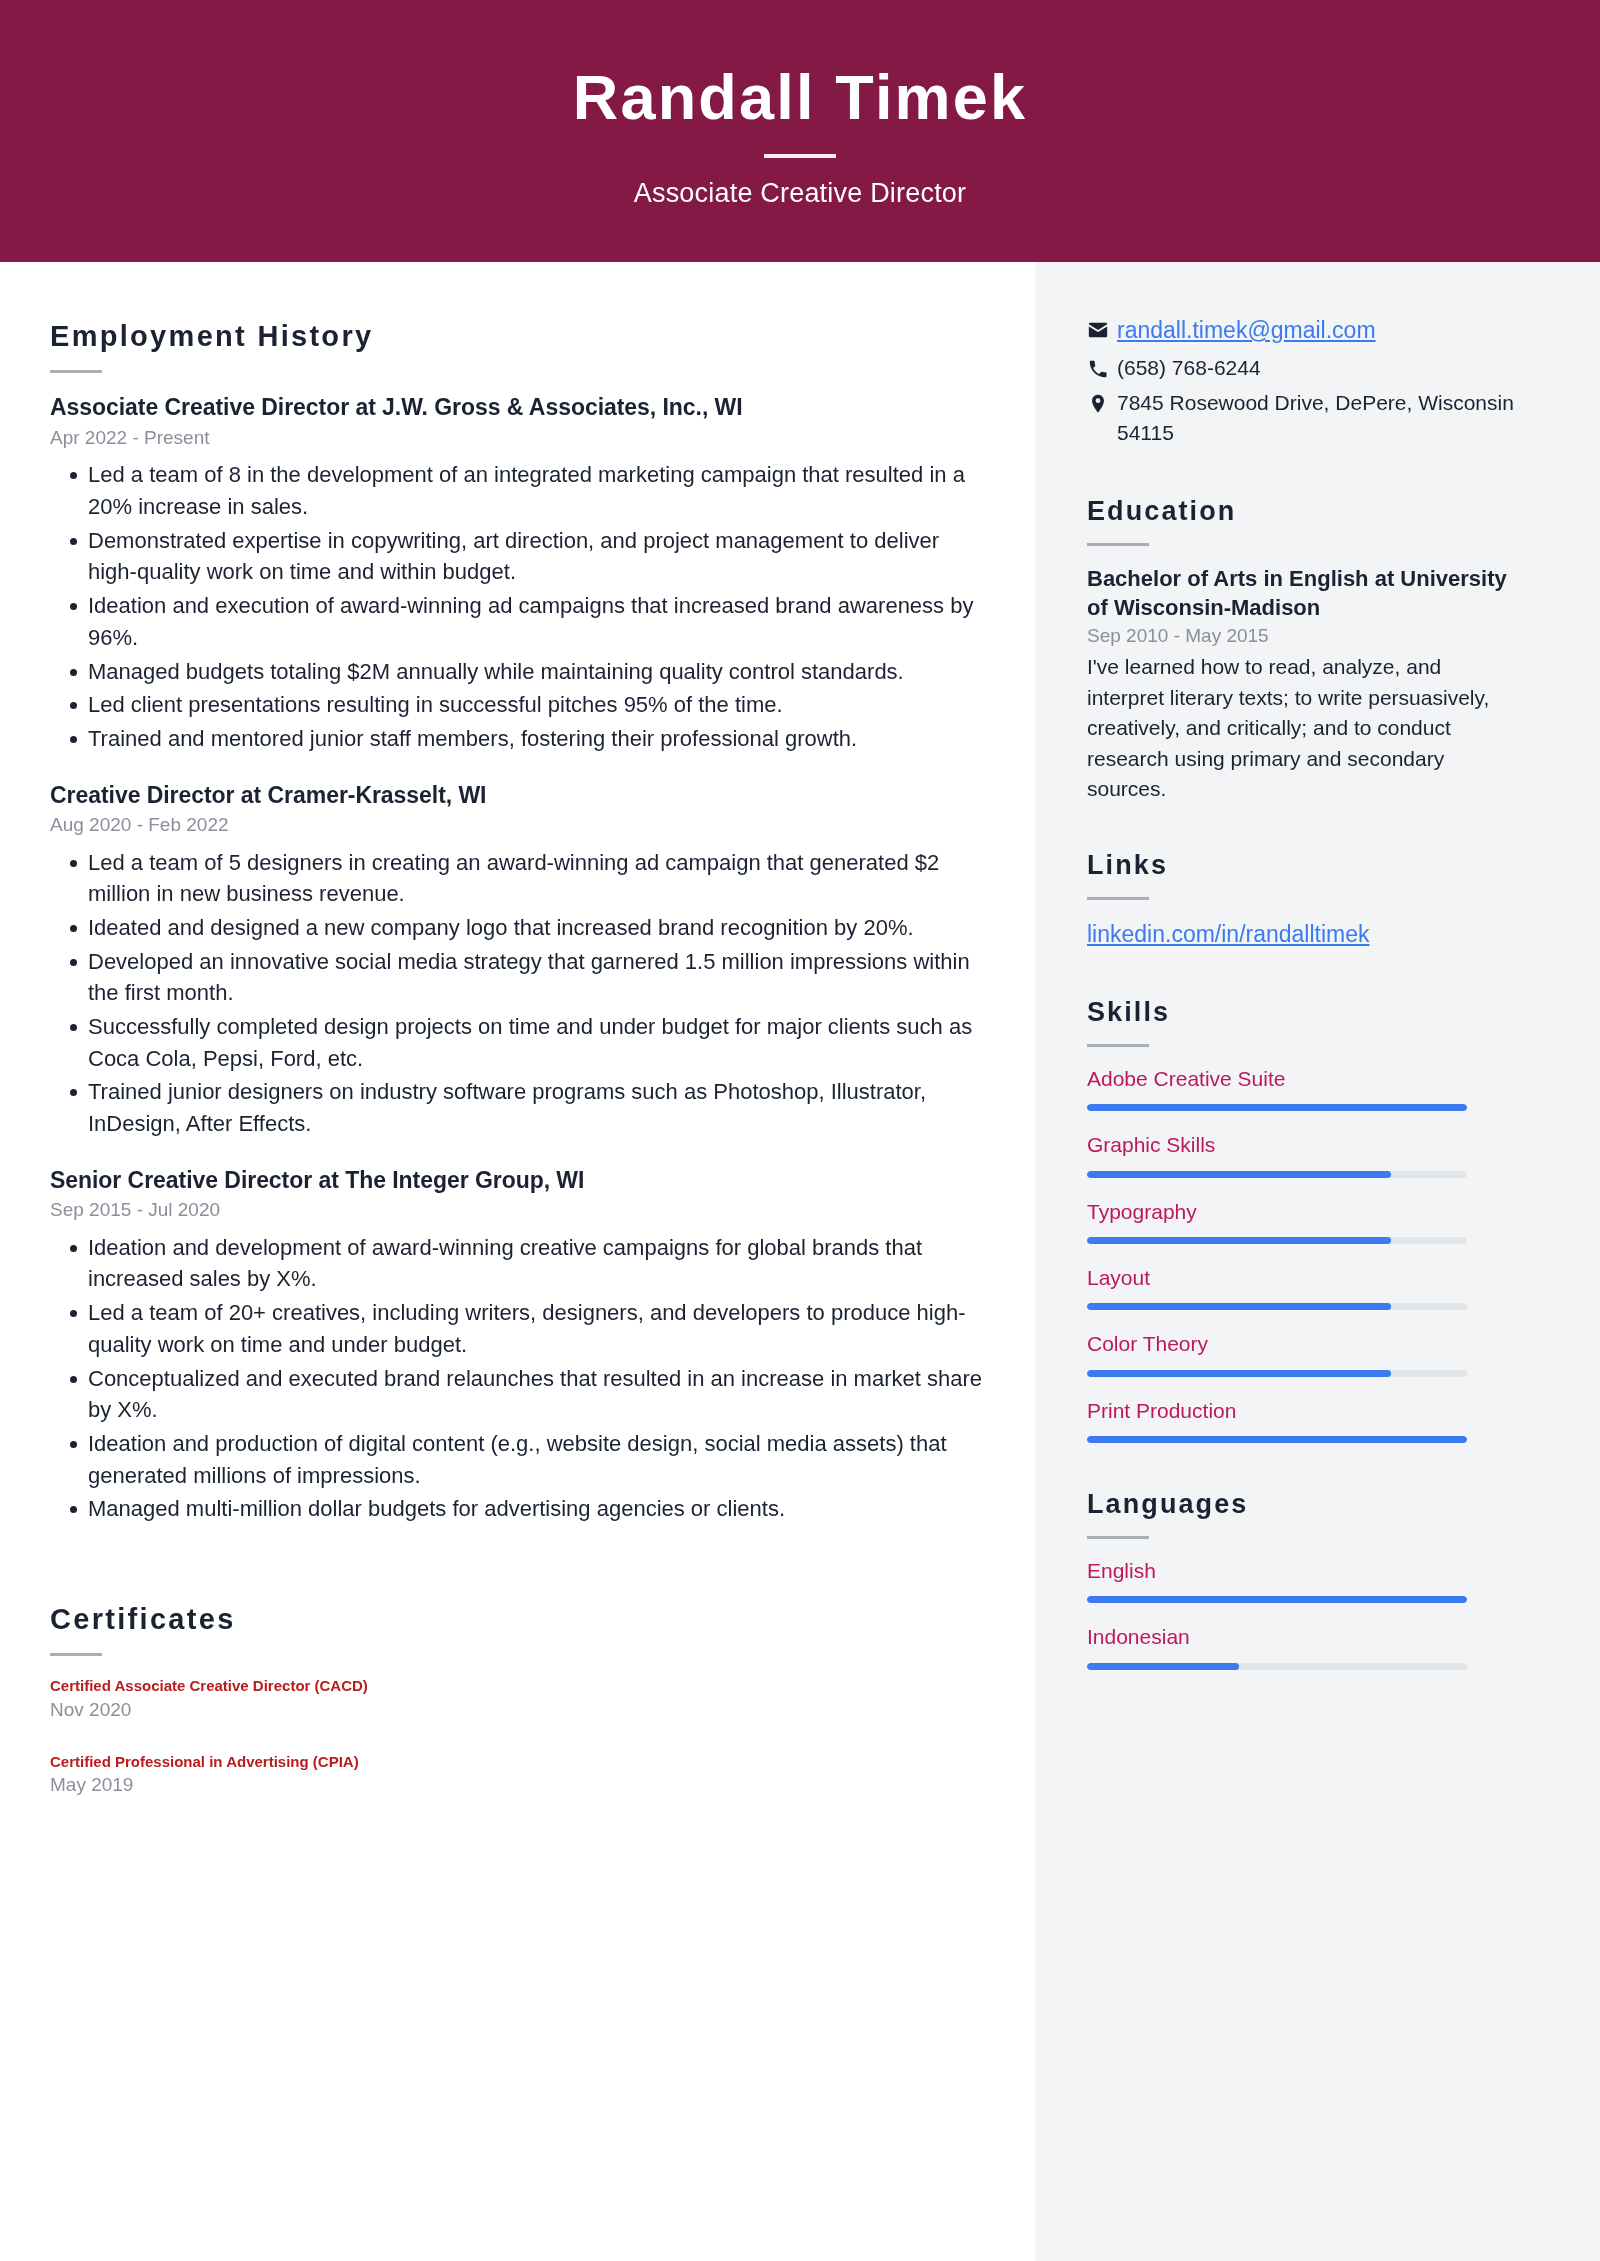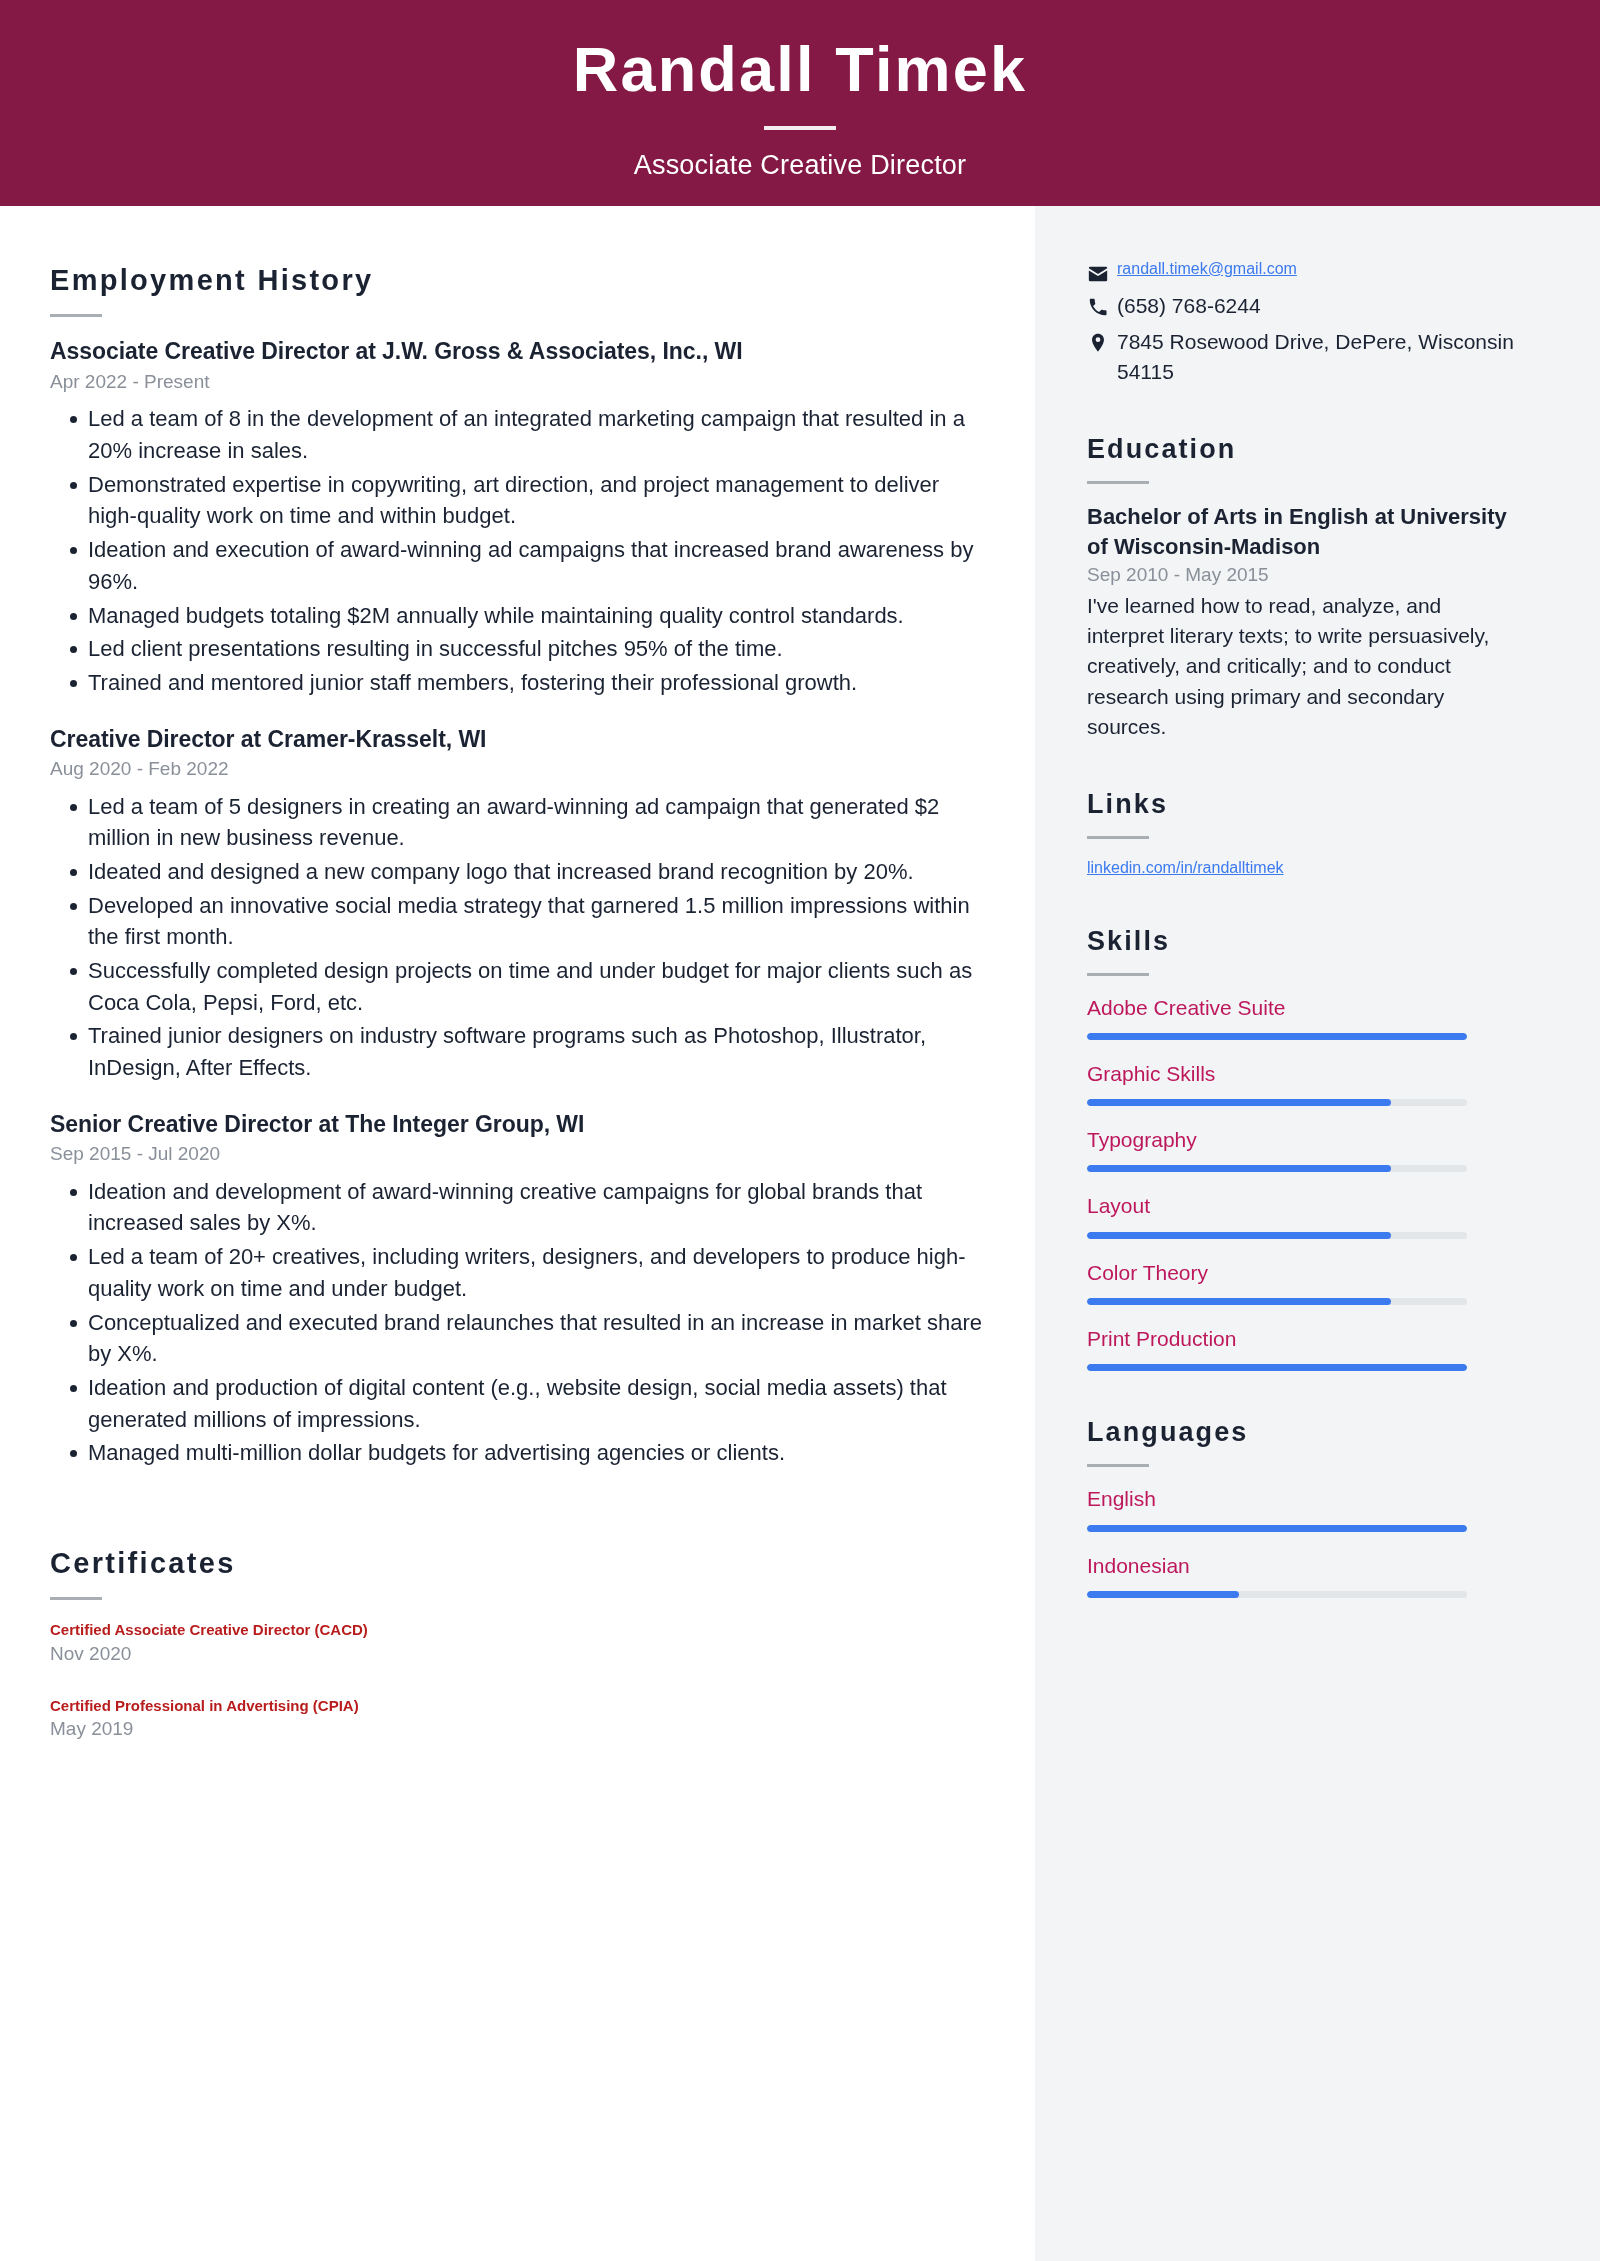--- a/index.html
+++ b/index.html
@@ -21,21 +21,21 @@
     background: #ffffff;
     position: relative;
     display: flex;
     flex-direction: column;
   }
 
   
   .header {
     background: #851945;
     width: 100%;
-    height: 206px;
+    height: 262px;
     display: flex;
     flex-direction: column;
     align-items: center;
     justify-content: center;
     padding-top: 10px;
   }
 
   .header-name {
     color: #ffffff;
     font-size: 63px;
@@ -180,21 +180,21 @@
 
   .contact-text {
     font-size: 21px;
     line-height: 1.42;
     color: #1b2333;
   }
 
   .link {
     color: #3c7af0;
     text-decoration: underline;
-    font-size: 16px;
+    font-size: 23px;
     line-height: 1.42;
     word-break: break-word;
   }
 
   
   .side-sec { margin-bottom: 46px; }
   .side-sec:last-child { margin-bottom: 0; }
 
   .edu-title {
     font-size: 22px;

